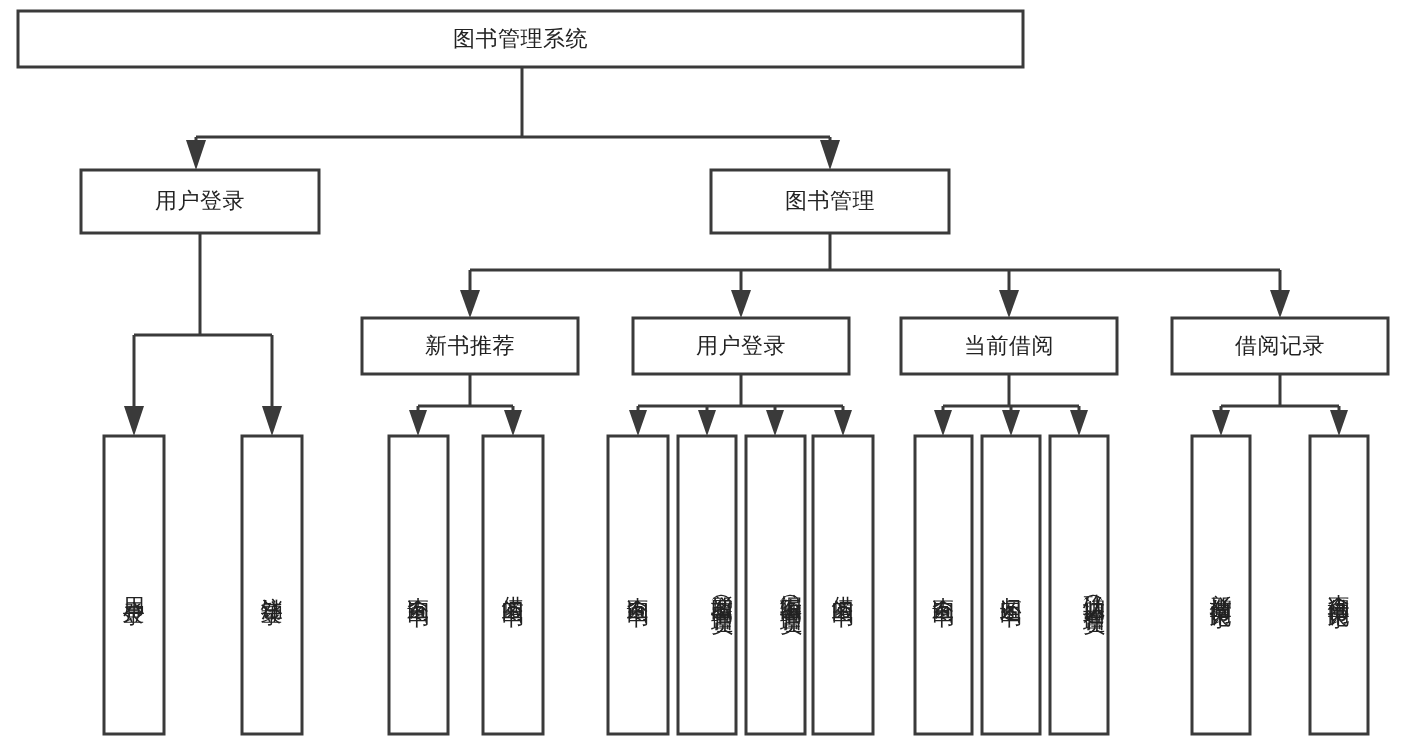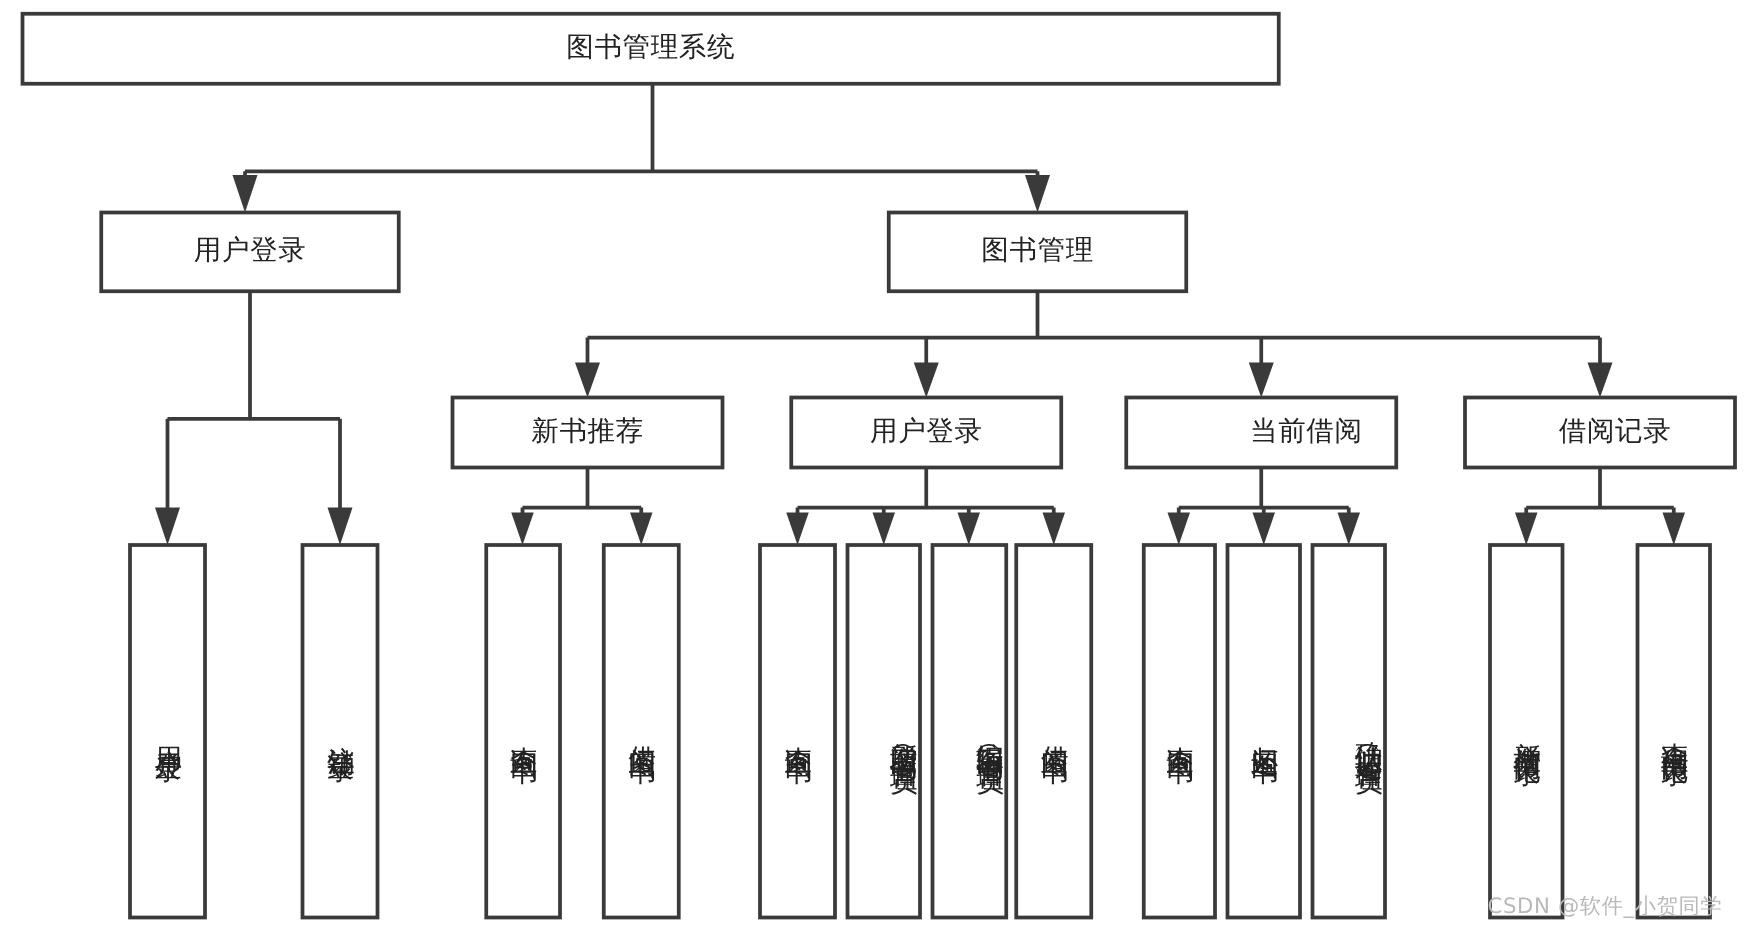--- a/index.html
+++ b/index.html
@@ -186,23 +186,23 @@
   <div class="node-label horizontal" style="left:18px; top:11px; width:1005px; height:56px;">图书管理系统</div>
 
   <div class="node-label horizontal" style="left:81px; top:170px; width:238px; height:63px;">用户登录</div>
 
   <div class="node-label horizontal" style="left:362px; top:318px; width:216px; height:56px;">新书推荐</div>
 
   <div class="node-label horizontal" style="left:711px; top:170px; width:238px; height:63px;">图书管理</div>
 
   <div class="node-label horizontal" style="left:633px; top:318px; width:216px; height:56px;">用户登录</div>
 
-  <div class="node-label horizontal" style="left:901px; top:318px; width:216px; height:56px;padding-left:36px;">当前借阅</div>
-
-  <div class="node-label horizontal" style="left:1172px; top:318px; width:216px; height:56px;margin-left:12px;">借阅记录</div>
+  <div class="node-label horizontal" style="left:901px; top:318px; width:216px; height:56px;">当前借阅</div>
+
+  <div class="node-label horizontal" style="left:1172px; top:318px; width:216px; height:56px;">借阅记录</div>
 
   <div class="node-label vertical" style="left:104px; top:436px; width:60px; height:298px;">用户登录</div>
 
   <div class="node-label vertical" style="left:242px; top:436px; width:60px; height:298px;">注销登录</div>
 
   <div class="node-label vertical" style="left:389px; top:436px; width:59px; height:298px;">查询图书</div>
 
   <div class="node-label vertical" style="left:483px; top:436px; width:60px; height:298px;">借阅图书</div>
 
   <div class="node-label vertical" style="left:608px; top:436px; width:60px; height:298px;">查询图书</div>
@@ -216,15 +216,14 @@
   <div class="node-label vertical" style="left:915px; top:436px; width:57px; height:298px;">查询图书</div>
 
   <div class="node-label vertical" style="left:982px; top:436px; width:58px; height:298px;">归还图书</div>
 
   <div class="node-label vertical" style="left:1050px; top:436px; width:58px; height:298px; align-items:flex-start; padding-top:8px; box-sizing:border-box;">确认归还（管理员）</div>
 
   <div class="node-label vertical" style="left:1192px; top:436px; width:58px; height:298px;">新增借阅记录</div>
 
   <div class="node-label vertical" style="left:1310px; top:436px; width:58px; height:298px;">查询借阅记录</div>
 
-  <div class="watermark">CSDN @软件_小贺同学</div>
 
 </div>
 
 </body></html>

